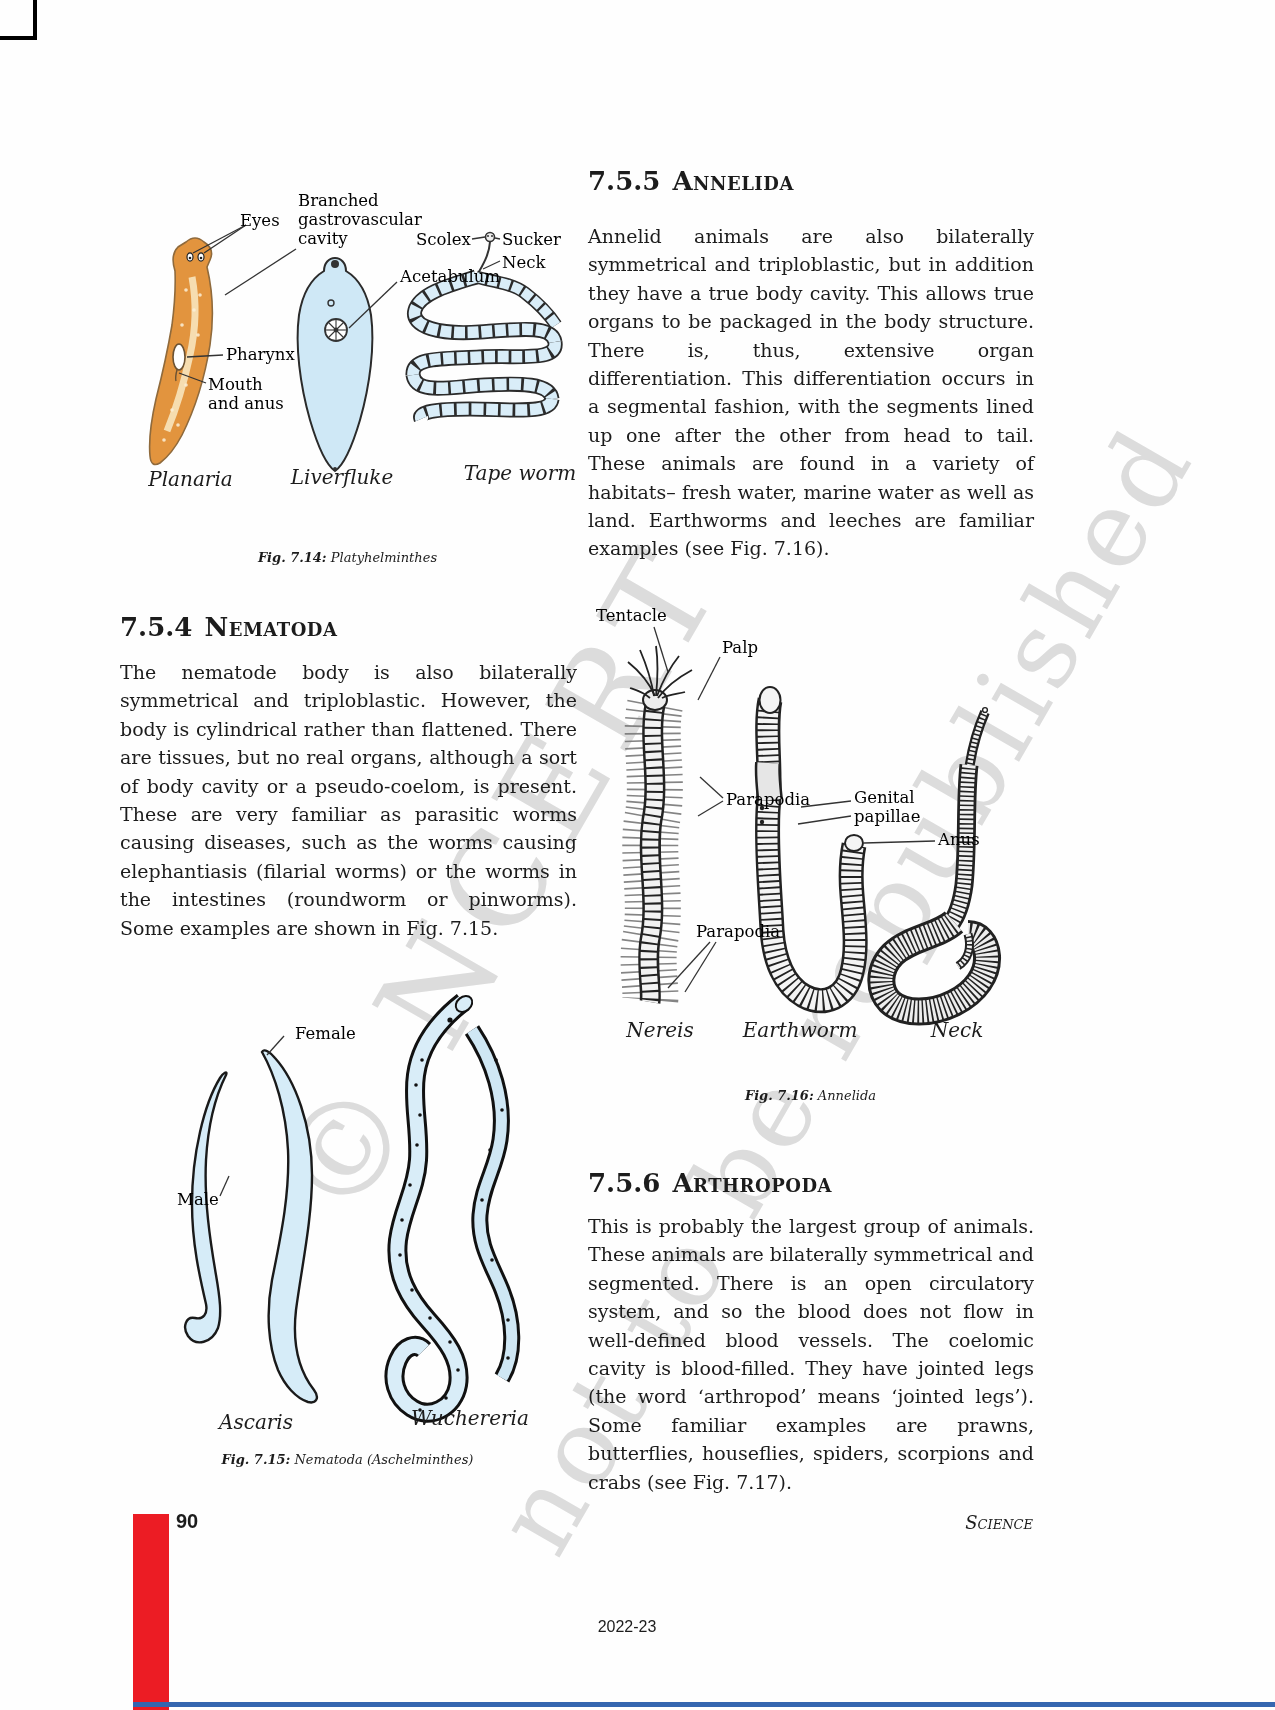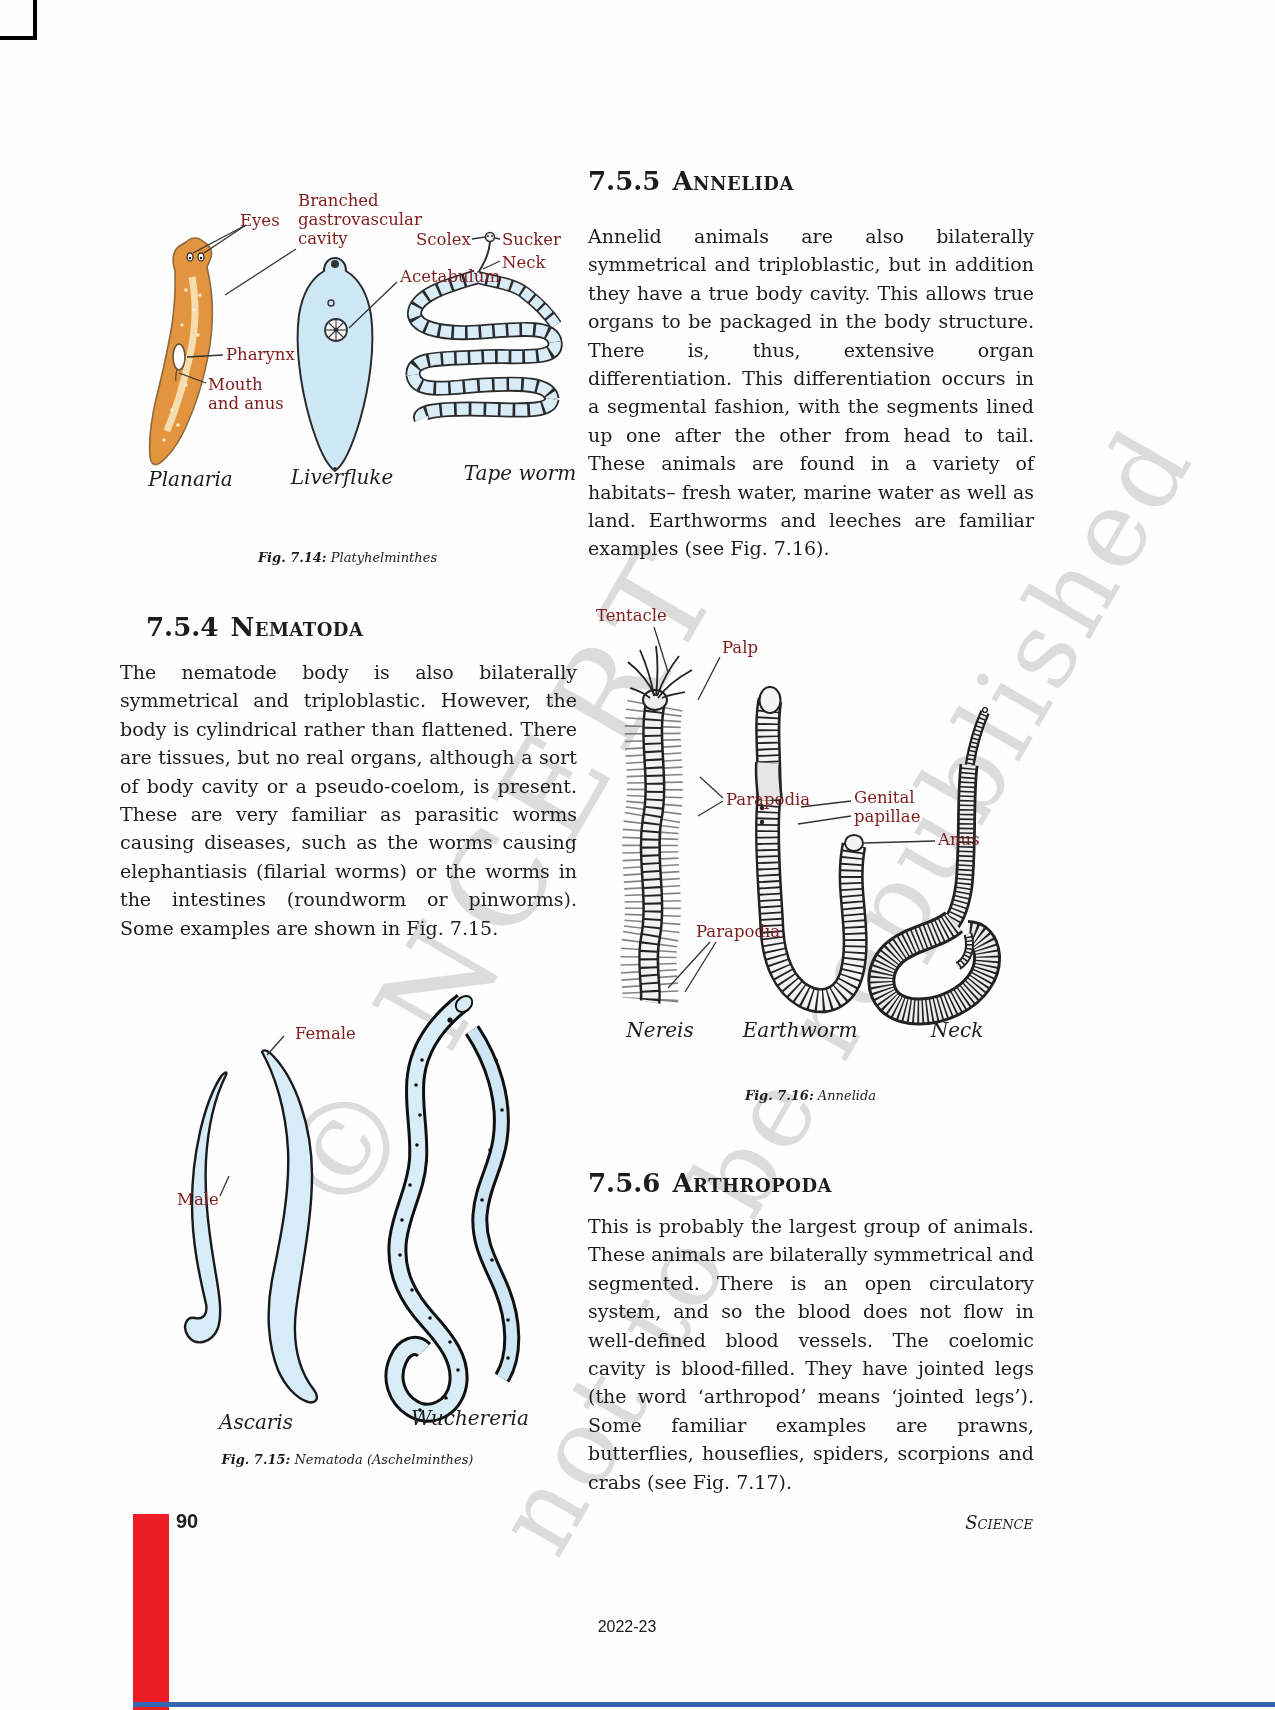--- a/index.html
+++ b/index.html
@@ -24,21 +24,21 @@
   .heading .ttl{font-variant:small-caps;letter-spacing:.5px;}
   
   .para{font-size:19px;line-height:28.4px;text-align:justify;}
   
   .caption{font-size:13px;text-align:center;}
   .caption .cb{font-weight:bold;font-style:italic;}
   .caption .ci{font-style:italic;}
   
   .fig{position:absolute;}
   .fig svg{position:absolute;left:0;top:0;}
-  .lbl{position:absolute;font-size:16.5px;line-height:19px;color:#7f1d1d;}
+  .lbl{position:absolute;font-size:16.5px;line-height:19px;color:#000000;}
   .name{position:absolute;font-style:italic;font-size:20px;text-align:center;}
   
   .redbar{left:133px;top:1514px;width:36px;height:196px;background:#ec1c24;}
   .pageno{left:176px;top:1510px;font-family:"Liberation Sans",sans-serif;
           font-weight:bold;font-size:20px;}
   .journal{left:933px;top:1512px;width:100px;text-align:right;font-style:italic;
            font-variant:small-caps;font-size:18px;}
   .yearline{left:0;top:1618px;width:1254px;text-align:center;
             font-family:"Liberation Sans",sans-serif;font-size:16px;}
   .blueline{left:133px;top:1702px;width:1142px;height:5px;background:#3566b0;}
@@ -135,21 +135,21 @@
     <div class="lbl" style="left:382px;top:68px;">Neck</div>
     <div class="name" style="left:18px;top:282px;width:105px;">Planaria</div>
     <div class="name" style="left:162px;top:280px;width:120px;">Liverfluke</div>
     <div class="name" style="left:340px;top:276px;width:120px;">Tape worm</div>
   </div>
   <div class="abs caption" style="left:120px;top:550px;width:455px;">
     <span class="cb">Fig. 7.14:</span>
     <span class="ci">Platyhelminthes</span>
   </div>
 
-  <div class="abs heading" style="left:120px;top:612px;margin-left:26px;">
+  <div class="abs heading" style="left:120px;top:612px;">
     <span class="num">7.5.4</span><span class="ttl">Nematoda</span>
   </div>
   <div class="abs para" style="left:120px;top:658px;width:457px;">The nematode body is also bilaterally symmetrical and triploblastic. However, the body is cylindrical rather than flattened. There are tissues, but no real organs, although a sort of body cavity or a pseudo-coelom, is present. These are very familiar as parasitic worms causing diseases, such as the worms causing elephantiasis (filarial worms) or the worms in the intestines (roundworm or pinworms). Some examples are shown in Fig. 7.15.</div>
 
   <div class="fig" style="left:120px;top:990px;width:455px;height:445px;">
     <svg width="455" height="445" viewBox="0 0 455 445">
 
       <path d="M142,62 C155,85 166,120 168,160 C170,205 160,250 152,290 C146,322 148,355 158,380 C165,396 176,408 188,412 C196,414 200,408 194,400 C180,382 172,355 176,320 C182,275 192,230 192,185 C192,135 175,90 155,68 C150,62 144,58 142,62 Z" fill="#d6ecf8" stroke="#1a1a1a" stroke-width="2.4"></path>
 
       <path d="M106,85 C96,105 88,135 86,170 C84,210 90,250 96,285 C100,308 102,325 98,338 C92,353 76,357 68,346 C62,337 66,326 75,328 C83,330 88,324 86,314 C80,288 72,254 72,214 C72,164 84,114 100,88 C103,83 108,80 106,85 Z" fill="#d6ecf8" stroke="#1a1a1a" stroke-width="2.4"></path>

